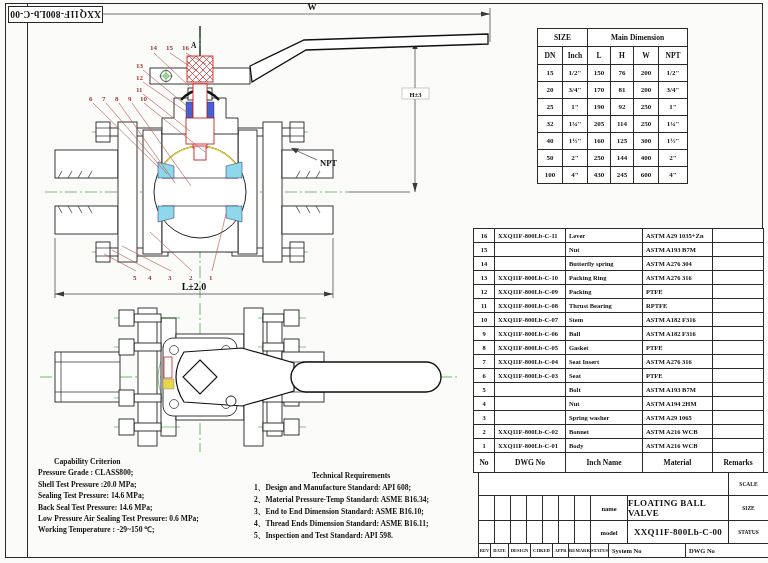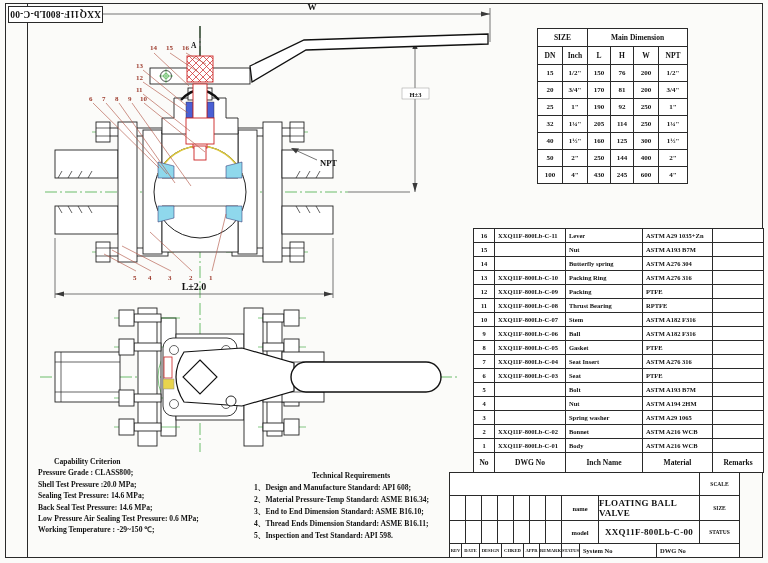--- a/index.html
+++ b/index.html
@@ -17,21 +17,21 @@
   .size-table{position:absolute;left:537px;top:28px;width:150px;font-size:7px;text-align:center;}
   .size-table th{height:17px;font-size:7.5px;}
   .size-table td{height:16px;}
 
   .parts-table{position:absolute;left:473px;top:228px;width:290px;font-size:6.5px;}
   .parts-table td{height:13px;}
   .parts-table .c0{text-align:center;}
   .parts-table .c1,.parts-table .c2,.parts-table .c3{padding-left:3px;}
   .parts-table tr.foot td{height:19px;font-size:7.5px;text-align:center;padding-left:0;}
 
-  .titleblock{position:absolute;left:449px;top:472px;width:290px;height:85px;background:#fff;
+  .titleblock{position:absolute;left:478px;top:472px;width:290px;height:85px;background:#fff;
               border-left:1px solid #2a2a2a;border-top:1px solid #2a2a2a;}
   .tb{position:absolute;box-sizing:border-box;border-right:1px solid #2a2a2a;border-bottom:1px solid #2a2a2a;
       display:flex;align-items:center;justify-content:center;font-weight:bold;color:#111;background:#fff;}
   .f4{font-size:4.6px;}
   .f5{font-size:5.5px;}
   .f6{font-size:6.5px;}
   .f8{font-size:9px;letter-spacing:.3px;}
   .tb.left{justify-content:flex-start;padding-left:3px;}
 
   .textblock{position:absolute;font-weight:bold;color:#111;white-space:nowrap;}

